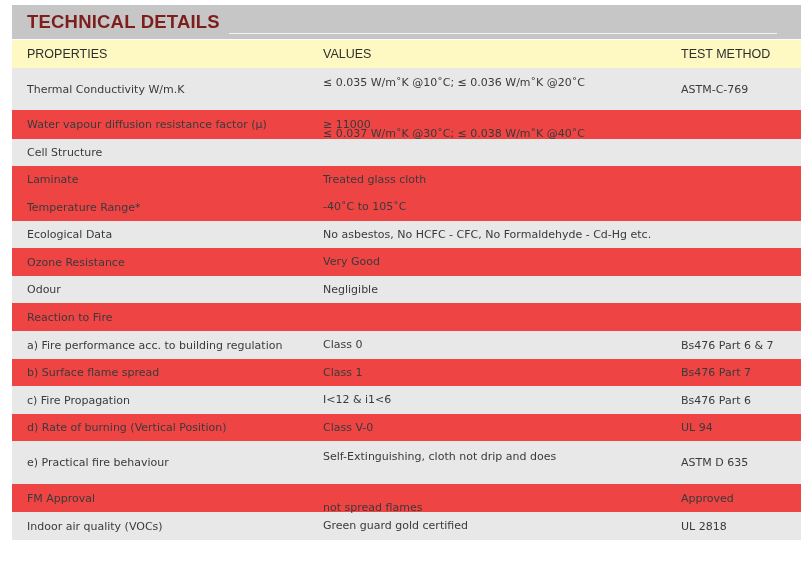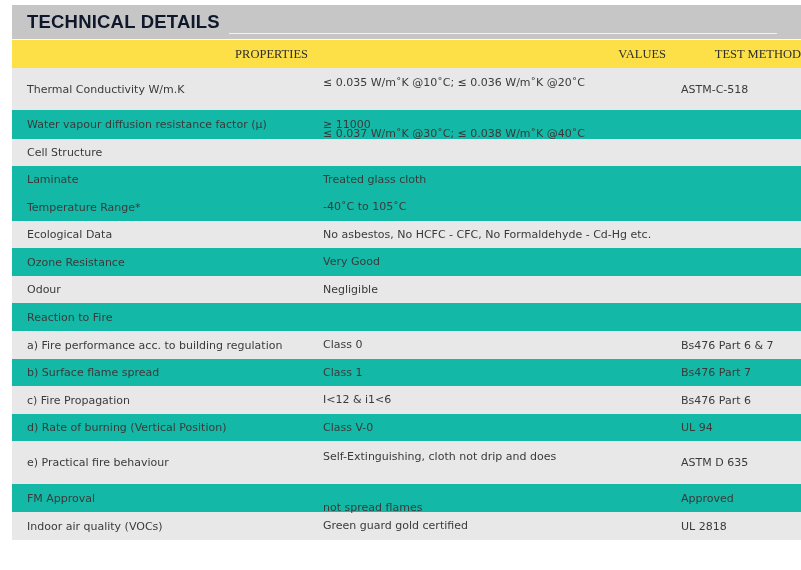--- a/index.html
+++ b/index.html
@@ -1,27 +1,27 @@
 <!DOCTYPE html>
 <html><head>
 <meta charset="utf-8">
 <style>
   html, body { margin: 0; padding: 0; background: #ffffff; }
   body { width: 801px; height: 570px; overflow: hidden; position: relative;
          font-family: "DejaVu Sans", "Liberation Sans", sans-serif; color: #3a3a3a; }
   .panel { position: absolute; left: 12px; top: 5px; width: 789px; }
   .title-band { height: 34px; background: #c6c6c6; position: relative; }
   .title { position: absolute; left: 15px; top: 6px; font-size: 18.5px; font-weight: bold;
-           color: #0f172a; letter-spacing: 0.2px; font-family: "Liberation Sans", sans-serif; }
+           color: #7f1d1d; letter-spacing: 0.2px; font-family: "Liberation Sans", sans-serif; }
   .title-line { position: absolute; left: 217px; right: 24px; top: 28px; height: 1px; background: #f2f2f2; }
   .sep { height: 1px; background: #ffffff; }
   .row { display: flex; align-items: center; font-size: 11px; }
-  .row.header { height: 28px; background: #fde047; font-size: 12.5px; color: #2e2e2e; font-family: Liberation Serif, serif; text-align: right; }
+  .row.header { height: 28px; background: #fef9c3; font-size: 12.5px; color: #2e2e2e; font-family: Liberation Sans, sans-serif; }
   .row.odd { background: #e8e8e8; }
-  .row.even { background: #14b8a6; }
+  .row.even { background: #ef4444; }
   .c1 { width: 296px; padding-left: 15px; box-sizing: border-box; }
   .c2 { width: 358px; padding-left: 15px; box-sizing: border-box; line-height: 12px; }
   .c3 { flex: 1; padding-left: 15px; box-sizing: border-box; }
   .bold { font-weight: normal; }
   .val-line { display: block; margin-top: 39px; }
 </style>
 </head>
 <body>
 
 <div class="panel">
@@ -36,21 +36,21 @@
     <div class="c2">VALUES</div>
     <div class="c3">TEST METHOD</div>
   </div>
 
   <div class="row odd" style="height:42px">
     <div class="c1">Thermal Conductivity W/m.K</div>
     <div class="c2">
       <span class="val-line">≤ 0.035 W/m˚K @10˚C; ≤ 0.036 W/m˚K @20˚C</span>
       <span class="val-line">≤ 0.037 W/m˚K @30˚C; ≤ 0.038 W/m˚K @40˚C</span>
     </div>
-    <div class="c3">ASTM-C-518</div>
+    <div class="c3">ASTM-C-769</div>
   </div>
 
   <div class="row even" style="height:29px">
     <div class="c1">Water vapour diffusion resistance factor (μ)</div>
     <div class="c2">≥ 11000</div>
     <div class="c3"></div>
   </div>
 
   <div class="row odd" style="height:27px">
     <div class="c1">Cell Structure</div>

